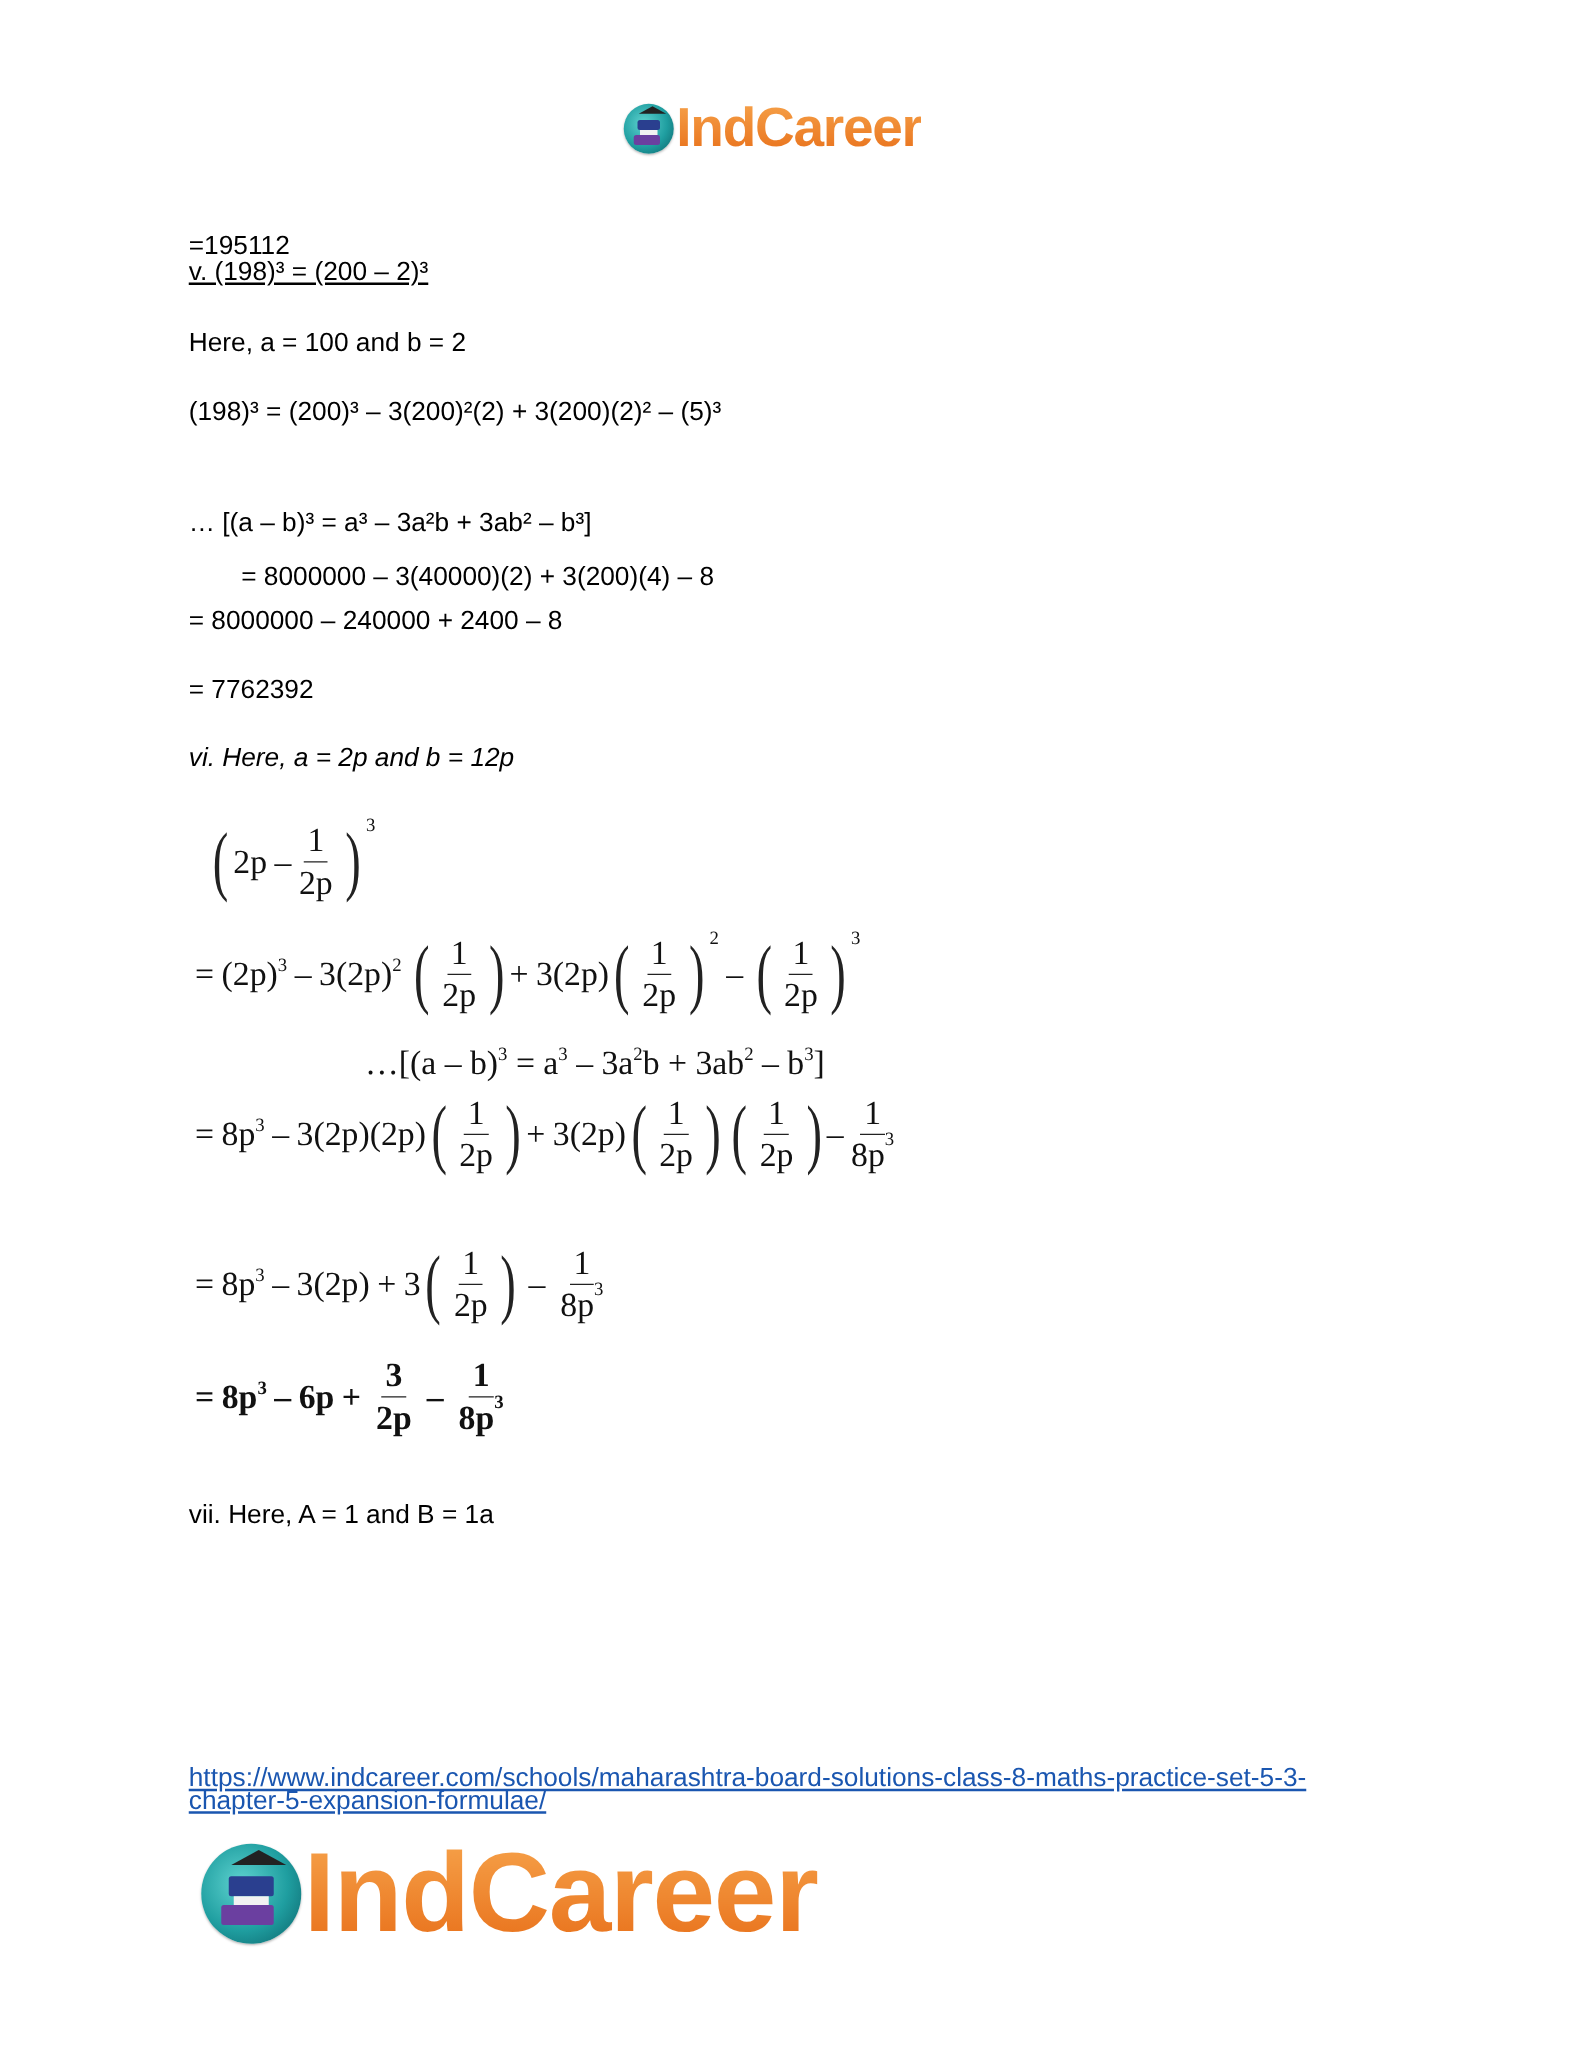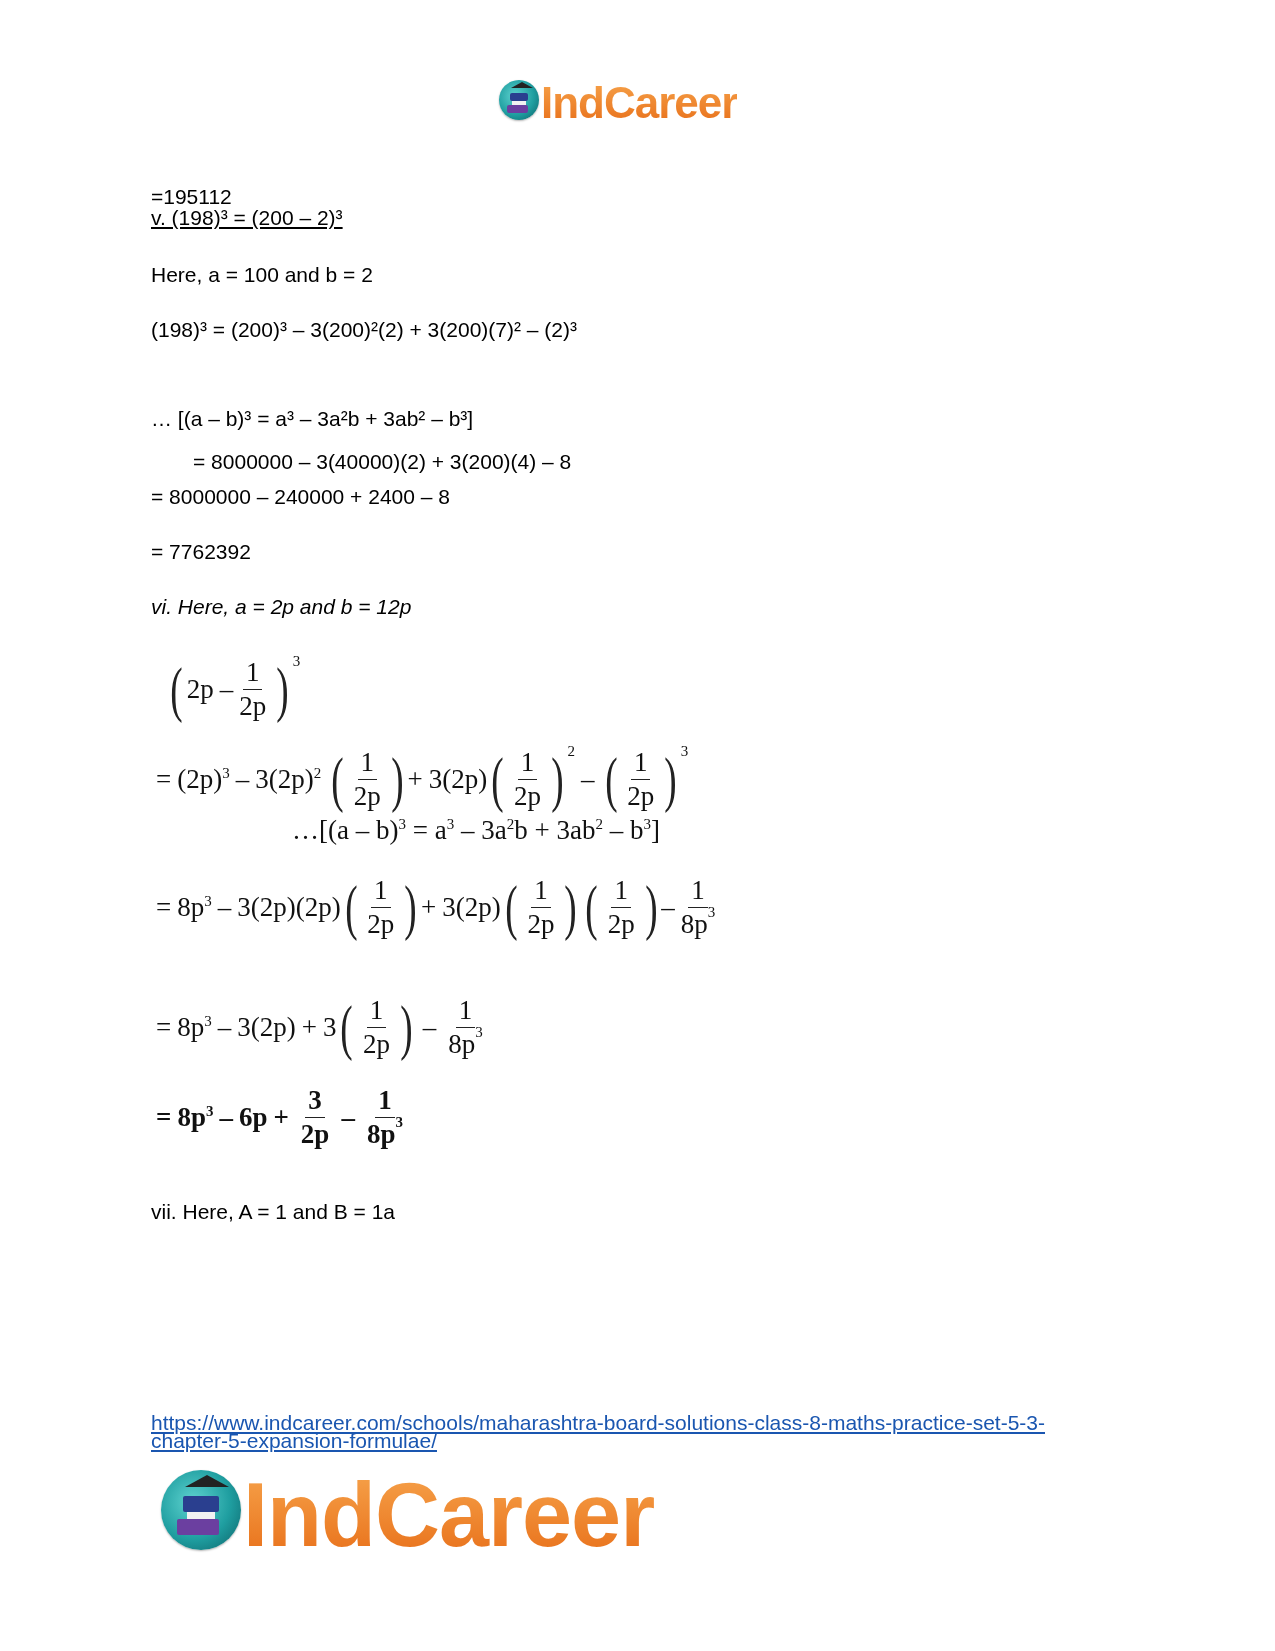--- a/index.html
+++ b/index.html
@@ -1,20 +1,20 @@
 <!DOCTYPE html>
 <html><head>
 <meta charset="utf-8">
 <style>
   html,body{margin:0;padding:0;background:#ffffff;}
   body{width:1275px;height:1651px;position:relative;overflow:hidden;
        font-family:"Liberation Sans",sans-serif;color:#000;}
   .line{position:absolute;left:151px;font-size:21px;line-height:26px;white-space:nowrap;}
   
-  .logo{position:absolute;display:flex;}
+  .logo{position:absolute;display:flex;align-items:center;}
   .logo .emblem{position:relative;border-radius:50%;
       background:radial-gradient(circle at 40% 40%,#5fd3d0 0%,#1f9ea0 55%,#0b5f66 100%);
       box-shadow:0 1px 2px rgba(0,0,0,.3);}
   .logo .emblem .book1{position:absolute;background:#6b3fa0;border-radius:2px;}
   .logo .emblem .book2{position:absolute;background:#2a3f8f;border-radius:2px;}
   .logo .emblem .pages{position:absolute;background:#f2f2f2;}
   .logo .emblem .cap{position:absolute;width:0;height:0;border-style:solid;border-color:transparent transparent #222 transparent;}
   .logo .word{font-family:"Liberation Sans",sans-serif;font-weight:bold;color:#ee7d1f;
       background:linear-gradient(#f6a24a,#e8701a);-webkit-background-clip:text;background-clip:text;
       -webkit-text-fill-color:transparent;letter-spacing:-1px;}
@@ -41,21 +41,21 @@
     <div class="book2" style="left:11px;top:13px;width:18px;height:8px;"></div>
     <div class="pages" style="left:13px;top:21px;width:14px;height:4px;"></div>
     <div class="book1" style="left:8px;top:25px;width:21px;height:8px;"></div>
   </div>
   <span class="word" style="font-size:44px;line-height:45px;margin-left:2px;">IndCareer</span>
 </div>
 
 <div class="line" style="top:150px;margin-top:34px;">=195112</div>
 <div class="line" style="top:205px;text-decoration:underline;">v. (198)³ = (200 – 2)³</div>
 <div class="line" style="top:262px;">Here, a = 100 and b = 2</div>
-<div class="line" style="top:317px;">(198)³ = (200)³ – 3(200)²(2) + 3(200)(7)² – (2)³</div>
+<div class="line" style="top:317px;">(198)³ = (200)³ – 3(200)²(2) + 3(200)(2)² – (5)³</div>
 <div class="line" style="top:374px;margin-top:32px;">… [(a – b)³ = a³ – 3a²b + 3ab² – b³]</div>
 <div class="line" style="top:449px;margin-left:42px;">= 8000000 – 3(40000)(2) + 3(200)(4) – 8</div>
 <div class="line" style="top:484px;">= 8000000 – 240000 + 2400 – 8</div>
 <div class="line" style="top:539px;text-align:center;">= 7762392</div>
 <div class="line" style="top:594px;font-style:italic;">vi. Here, a = 2p and b = 12p</div>
 
 <div class="math" style="left:166px;top:648px;height:82px;">
   <span class="paren">
       <span class="pl">(</span>
     <span>2p</span>
@@ -108,21 +108,21 @@
       <span class="pl">(</span>
       <span class="frac">
         <span class="num">1</span>
         <span class="den">2p</span>
       </span>
       <span class="pr">)</span>
       <sup>3</sup>
     </span>
 </div>
 
-<div class="math" style="left:292px;top:810px;height:40px;">
+<div class="math" style="left:292px;top:830px;height:40px;">
   <span>…[(a – b)</span>
     <sup>3</sup>
   <span style="white-space:pre"> = a</span>
     <sup>3</sup>
   <span style="white-space:pre"> – 3a</span>
     <sup>2</sup>
   <span style="white-space:pre">b + 3ab</span>
     <sup>2</sup>
   <span style="white-space:pre"> – b</span>
     <sup>3</sup>

